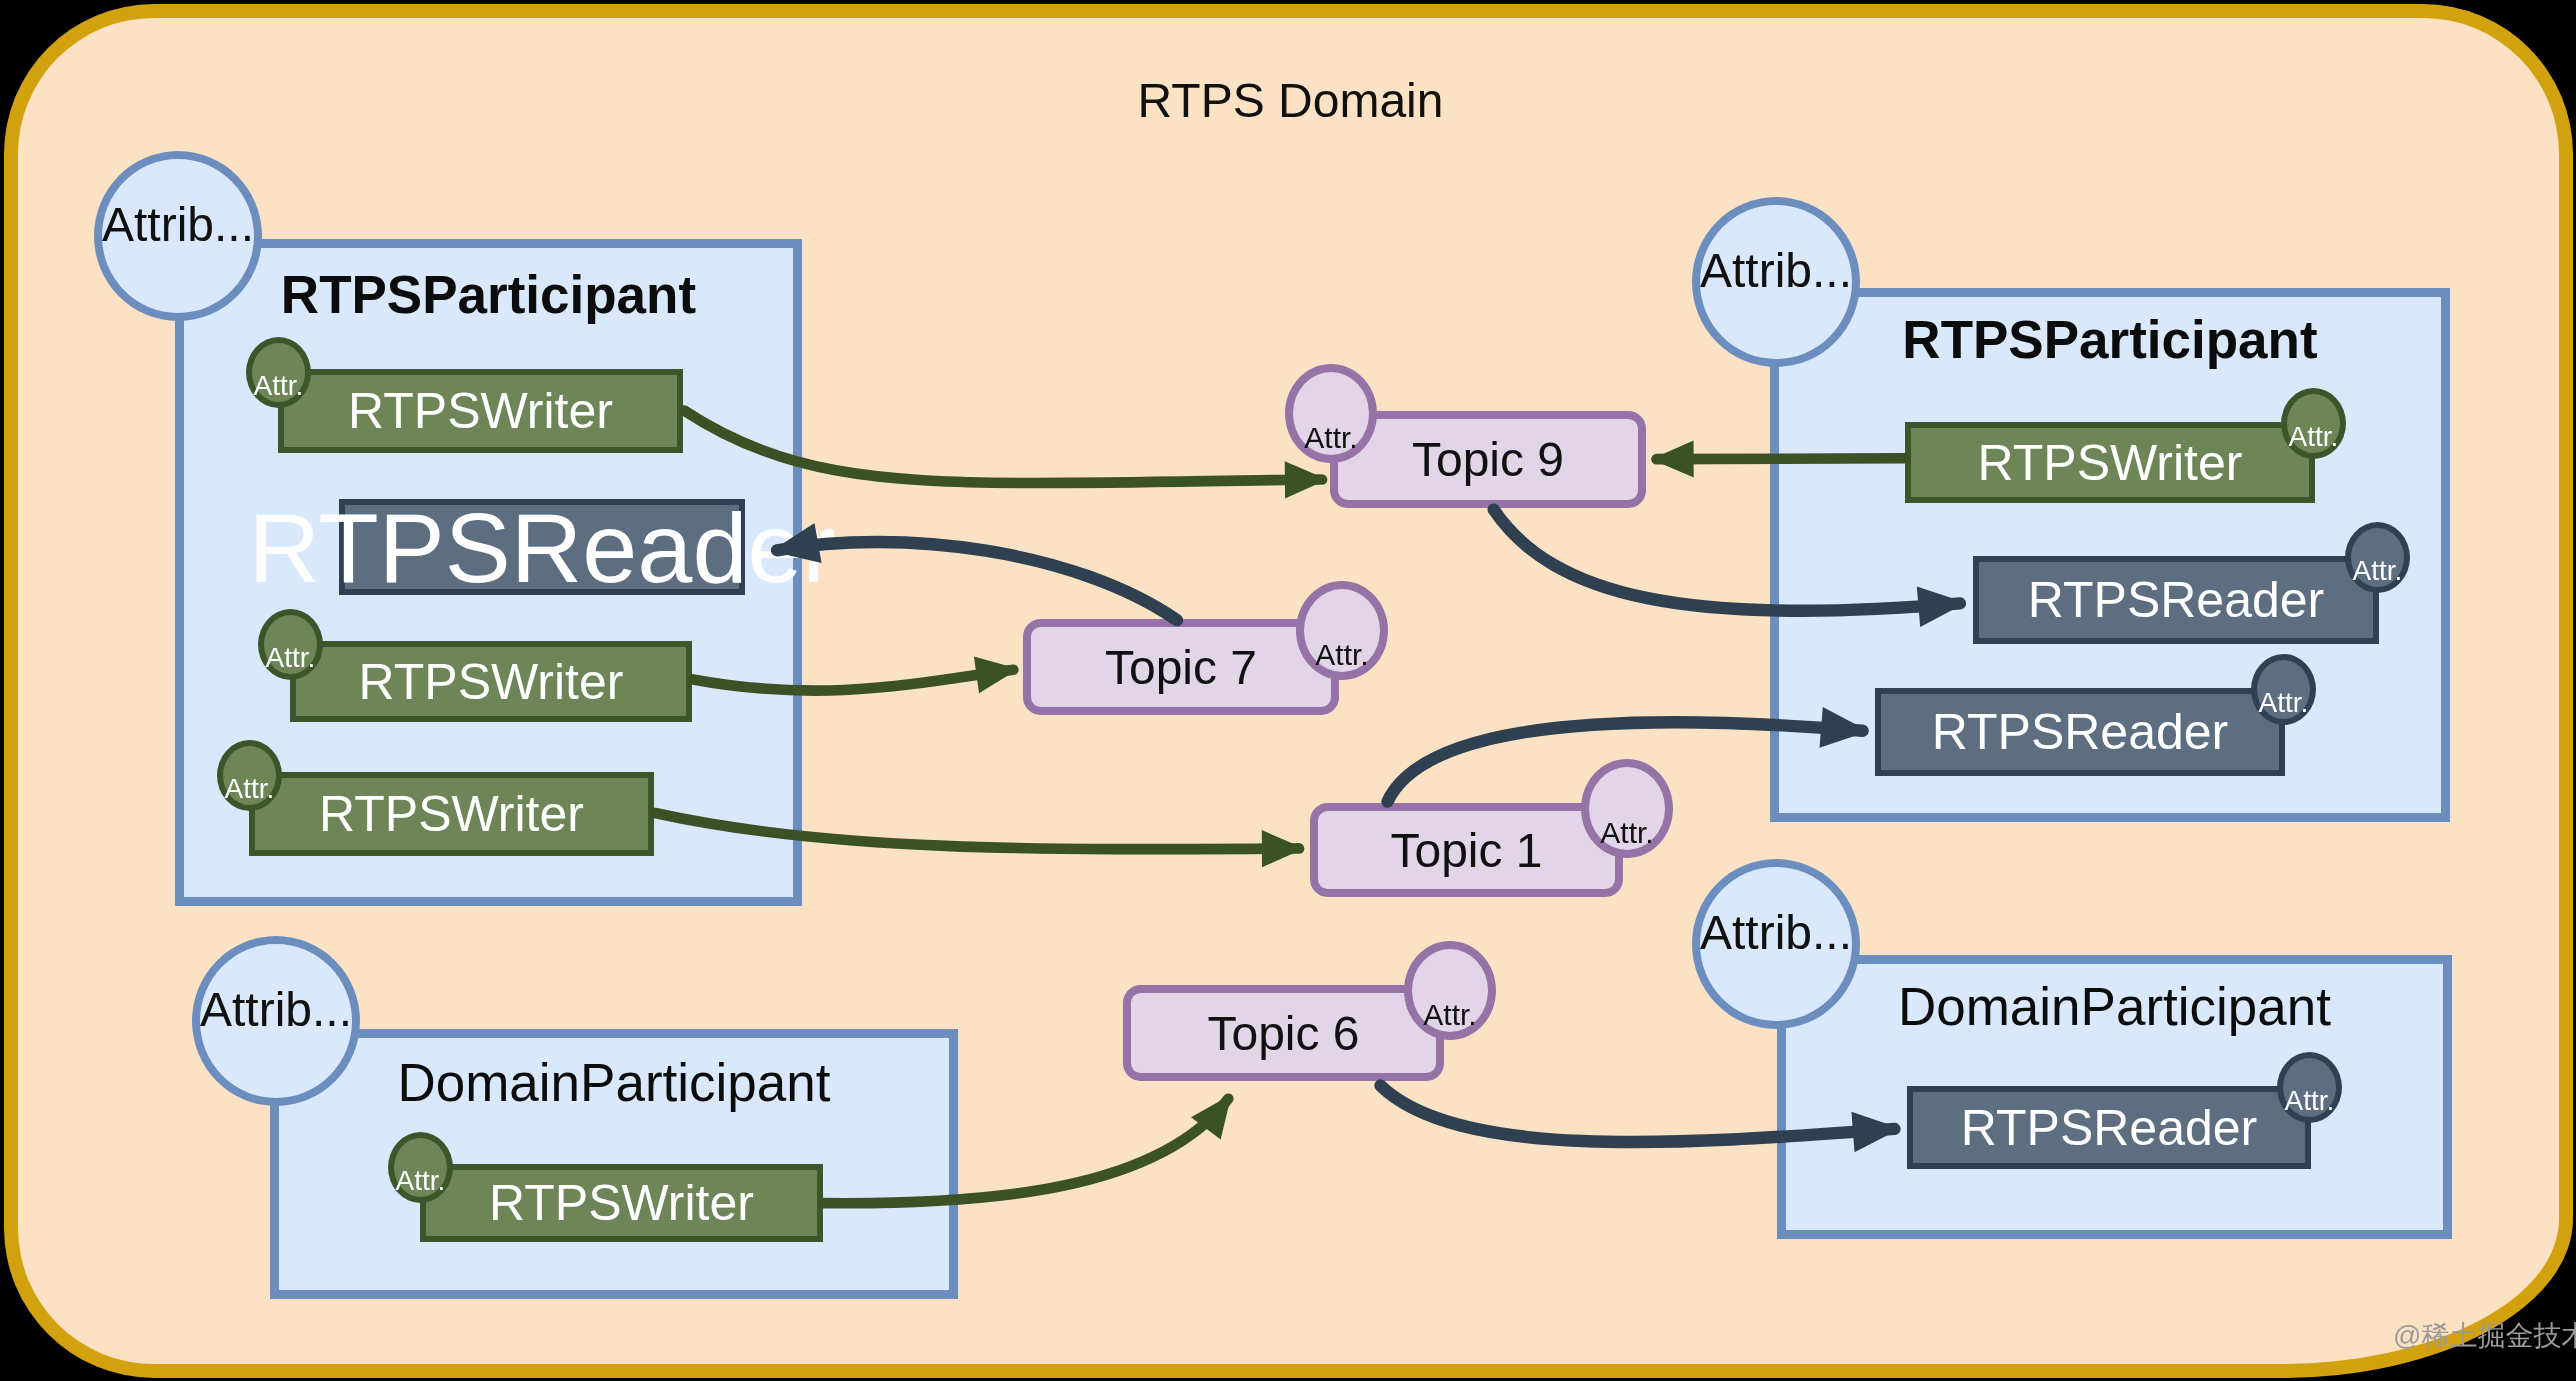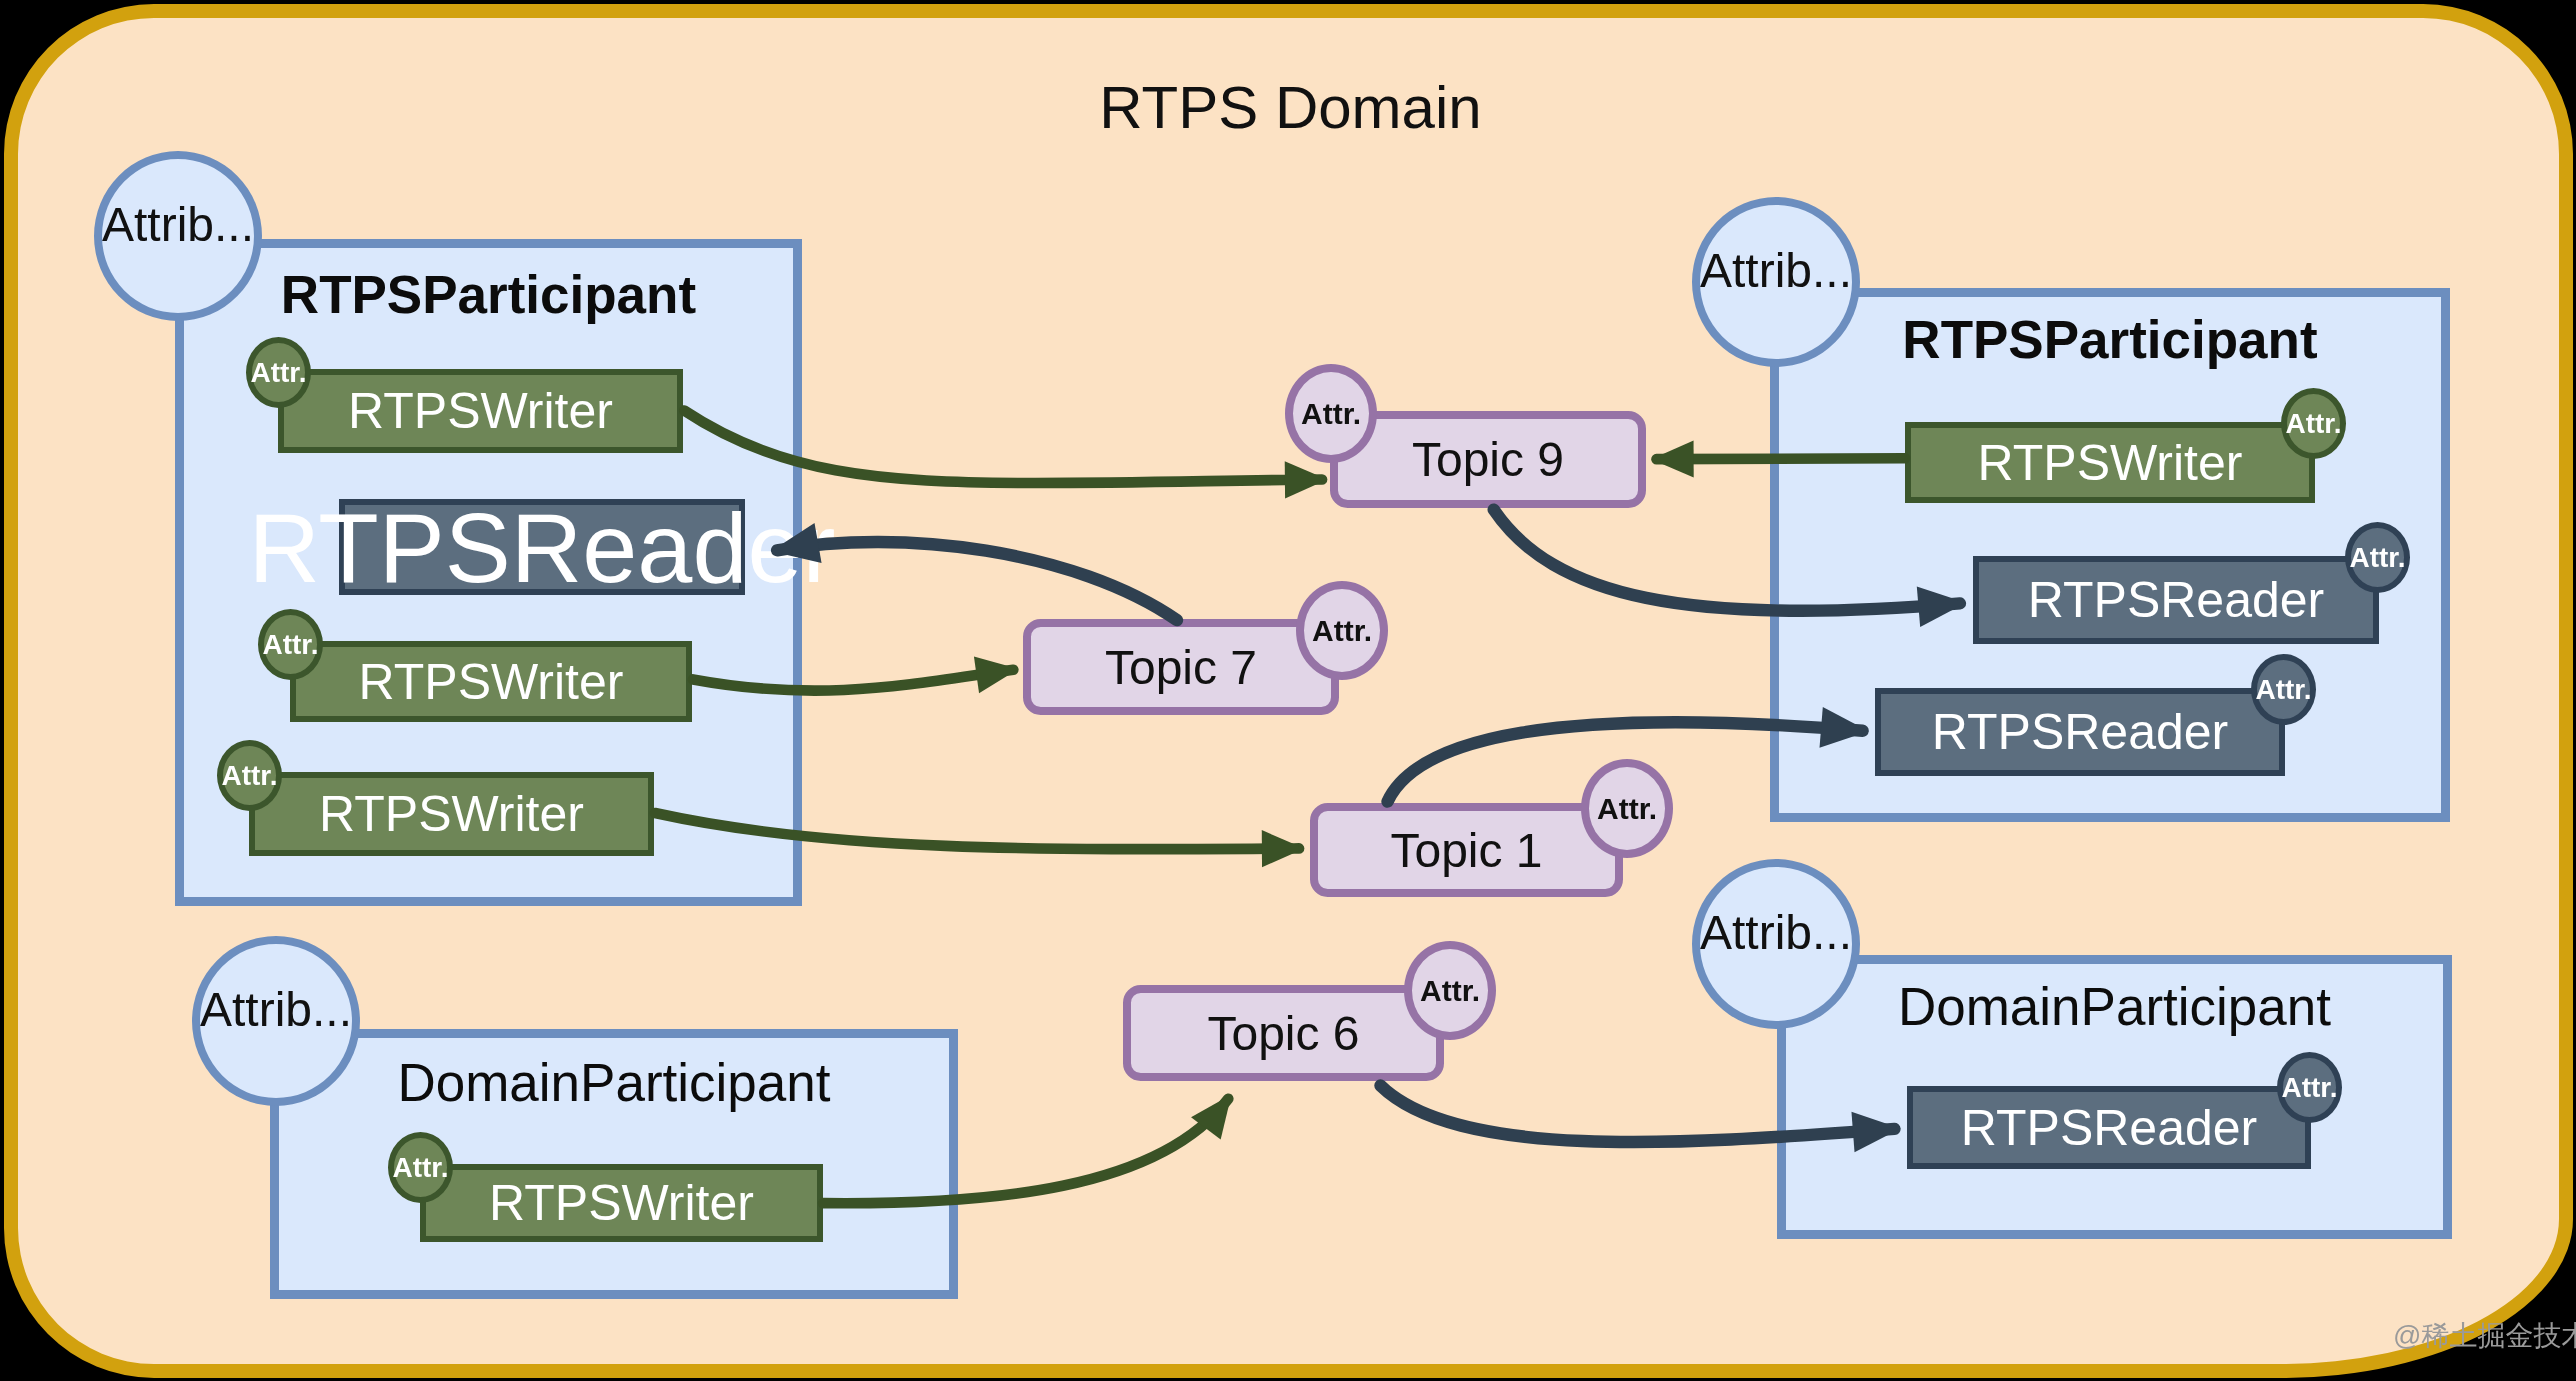--- a/index.html
+++ b/index.html
@@ -6,21 +6,21 @@
   body{width:2576px;height:1381px;position:relative;overflow:hidden;
        font-family:"Liberation Sans", sans-serif;}
 
   
   .frame{position:absolute;left:3.5px;top:3.5px;width:2569px;height:1374px;
          box-sizing:border-box;background:#FCE2C4;
          border:14px solid #D2A10E;border-radius:150px;
          border-bottom-right-radius:292px 159px;}
 
   .page-title{position:absolute;left:1025px;top:73px;width:531px;text-align:center;
-              font-size:60px;color:#111;white-space:nowrap;}
+              font-size:48px;color:#111;white-space:nowrap;}
 
   
   .participant{position:absolute;box-sizing:border-box;background:#DAE8FC;
                border:9.7px solid #6C8EBF;}
   #p-left {left:175px;top:239px;width:627px;height:667px;}
   #p-right{left:1770px;top:288px;width:680px;height:534px;}
   #p-bl   {left:270px;top:1029px;width:688px;height:270px;}
   #p-br   {left:1777px;top:955px;width:675px;height:284px;}
 
   .p-title{display:block;text-align:center;font-size:53px;color:#0c0c0c;white-space:nowrap;}
@@ -44,22 +44,22 @@
 
   #r-w1{left:126px;top:125px;width:410px;height:81px;}
   #r-r1{left:194px;top:259px;width:406px;height:88px;}
   #r-r2{left:96px;top:391px;width:410px;height:88px;}
 
   #bl-w{left:141px;top:126px;width:403px;height:78px;}
   #br-r{left:121px;top:122px;width:404px;height:83px;}
 
   
   .attr-badge{position:absolute;box-sizing:border-box;width:65px;height:71px;
-              border-radius:50%;display:flex;align-items:center;justify-content:center;
-              font-size:28px;font-weight:bold;z-index:5;}
+              border-radius:50%;display:flex;align-items:flex-end;justify-content:center;
+              font-size:28px;font-weight:normal;z-index:5;}
   .attr-green{background:#6E8657;border:6.2px solid #3C562C;color:#fff;}
   .attr-slate{background:#5C6E7F;border:6.2px solid #2F4155;color:#fff;}
   .attr-topic{background:#E1D5E7;border:8px solid #9673A6;color:#111;
               width:92px;height:99px;font-size:30px;}
   .corner-left {left:-38px;top:-38px;}
   .corner-right{top:-40px;}
   #r-w1 .corner-right{left:370px;} #r-r1 .corner-right{left:366px;}
   #r-r2 .corner-right{left:370px;} #br-r .corner-right{left:364px;}
 
   

